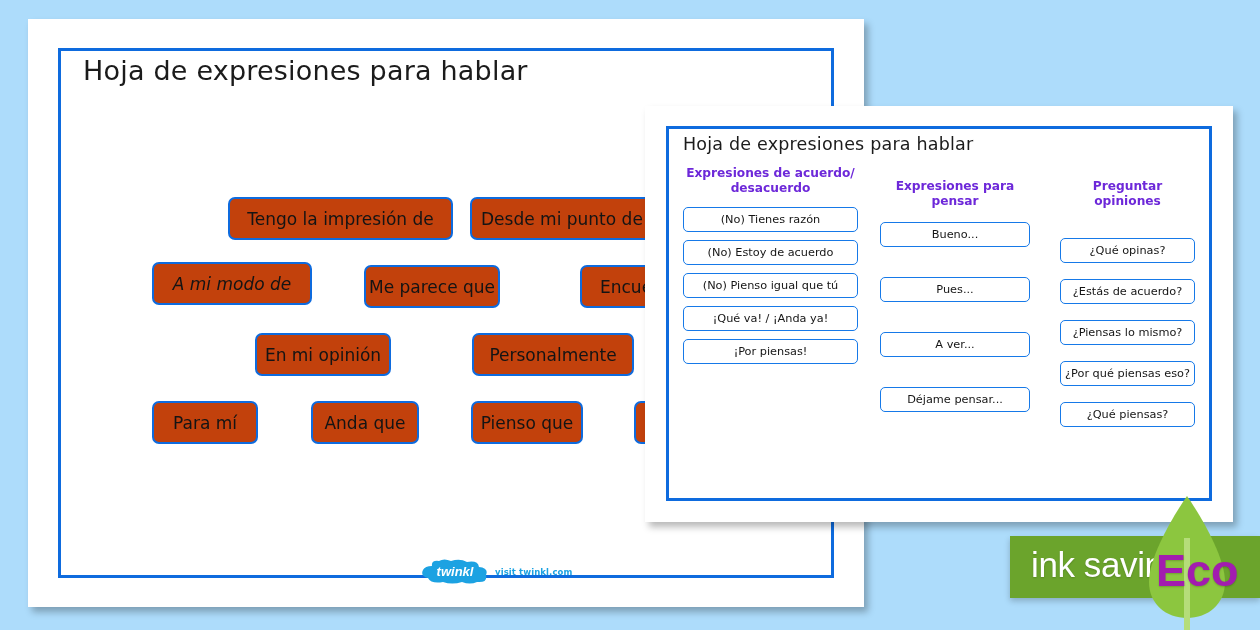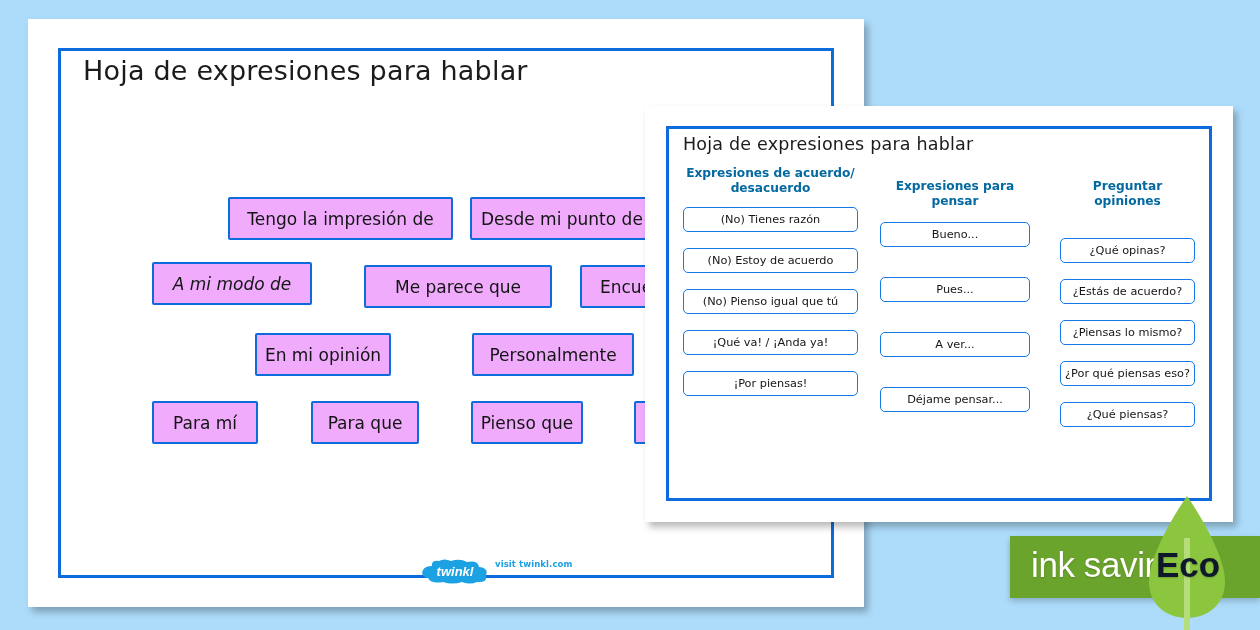--- a/index.html
+++ b/index.html
@@ -41,59 +41,59 @@
   .title-front{
     position:absolute; left:38px; top:28px;
     font-size:17.5px; color:#1b1b1b; letter-spacing:0.2px;
     white-space:nowrap;
   }
 
   
   .wbox{
     position:absolute;
     border:2.5px solid #0E6BDE;
-    border-radius:2px;
-    background:#f0abfc;
+    border-radius:7px;
+    background:#c2410c;
     display:flex;align-items:center;justify-content:center;
     font-size:17px;color:#141414;
     white-space:nowrap;
     box-sizing:border-box;
     height:43px;
   }
 
   
   .col{ position:absolute; top:60px; }
   .col-head{
-    font-size:12.2px;font-weight:bold;color:#0369a1;
+    font-size:12.2px;font-weight:bold;color:#6d28d9;
     text-align:center;line-height:1.25;
     margin-bottom:10px;
   }
   .fbox{
     border:1.8px solid #1679E8;
     border-radius:5px;
     background:#fff;
     display:flex;align-items:center;justify-content:center;
     font-size:11.3px;color:#151515;
     height:25px;
     box-sizing:border-box;
     white-space:nowrap;
   }
   .col-c1{ left:38px; width:175px; }
-  .col-c1 .fbox{ margin-bottom:16px; }
+  .col-c1 .fbox{ margin-bottom:8px; }
   .col-c2{ left:235px; width:150px; }
   .col-c2 .col-head{ margin-top:13px; margin-bottom:12px;}
   .col-c2 .fbox{ margin-bottom:30px; }
   .col-c3{ left:415px; width:135px; }
   .col-c3 .col-head{ margin-top:13px; margin-bottom:28px;}
   .col-c3 .fbox{ margin-bottom:16px; }
 
   
   .twinkl{
     position:absolute;
-    display:flex;gap:5px;
+    display:flex;align-items:center;gap:5px;
   }
   .twinkl .cloud{ position:relative; }
   .twinkl .cloud svg{display:block;}
   .twinkl .visit{
     color:#1CA2E2;font-weight:bold;letter-spacing:0.1px;
   }
   #twinkl-back{ left:392px; top:540px; }
   #twinkl-back .visit{ font-size:8.5px; }
 
   
@@ -109,45 +109,45 @@
     font-family:"Liberation Sans", sans-serif;
     text-shadow:0 1px 2px rgba(0,0,0,0.18);
     letter-spacing:-0.4px;
   }
   #eco-leaf{
     position:absolute; left:1133px; top:492px;
     width:108px; height:138px;
   }
   #eco-leaf-label{
     position:absolute; left:1156px; top:545px;
-    font-size:35px; color:#0f172a; font-weight:bold;
+    font-size:45px; color:#a21caf; font-weight:bold;
     font-family:"Liberation Sans", sans-serif;
     text-shadow:0 1px 2px rgba(0,0,0,0.2);
   }
 </style>
 </head>
 <body>
 
 <div class="stage">
 
   <div class="sheet" id="back-sheet">
     <div class="frame"></div>
 
     <div class="title-back">Hoja de expresiones para hablar</div>
 
     <div id="back-boxes">
         <div class="wbox" style="left: 200px; top: 178px; width: 225px;">Tengo la impresión de</div>
         <div class="wbox" style="left: 442px; top: 178px; width: 230px;">Desde mi punto de vista</div>
         <div class="wbox" style="left: 124px; top: 243px; width: 160px; font-style: italic;">A mi modo de</div>
-        <div class="wbox" style="left: 336px; top: 246px; width: 188px;">Me parece que</div>
+        <div class="wbox" style="left: 336px; top: 246px; width: 136px;">Me parece que</div>
         <div class="wbox" style="left: 552px; top: 246px; width: 164px;">Encuentro que</div>
         <div class="wbox" style="left: 227px; top: 314px; width: 136px;">En mi opinión</div>
         <div class="wbox" style="left: 444px; top: 314px; width: 162px;">Personalmente</div>
         <div class="wbox" style="left: 124px; top: 382px; width: 106px;">Para mí</div>
-        <div class="wbox" style="left: 283px; top: 382px; width: 108px;">Para que</div>
+        <div class="wbox" style="left: 283px; top: 382px; width: 108px;">Anda que</div>
         <div class="wbox" style="left: 443px; top: 382px; width: 112px;">Pienso que</div>
         <div class="wbox" style="left: 606px; top: 382px; width: 150px;">Considero que</div>
       </div>
 
     <div class="twinkl" id="twinkl-back">
       <span class="cloud">
         <svg width="70" height="26" viewBox="0 0 70 26">
           <path d="M12 7 Q11 1 19 2 Q24 -1 31 2 Q40 -1 47 3 Q58 1 59 8
                    Q69 9 66 16 Q68 24 57 23 Q50 26 42 23 Q32 26 23 23
                    Q11 25 8 19 Q0 17 3 11 Q5 7 12 7 Z" fill="#1CA2E2"></path>

